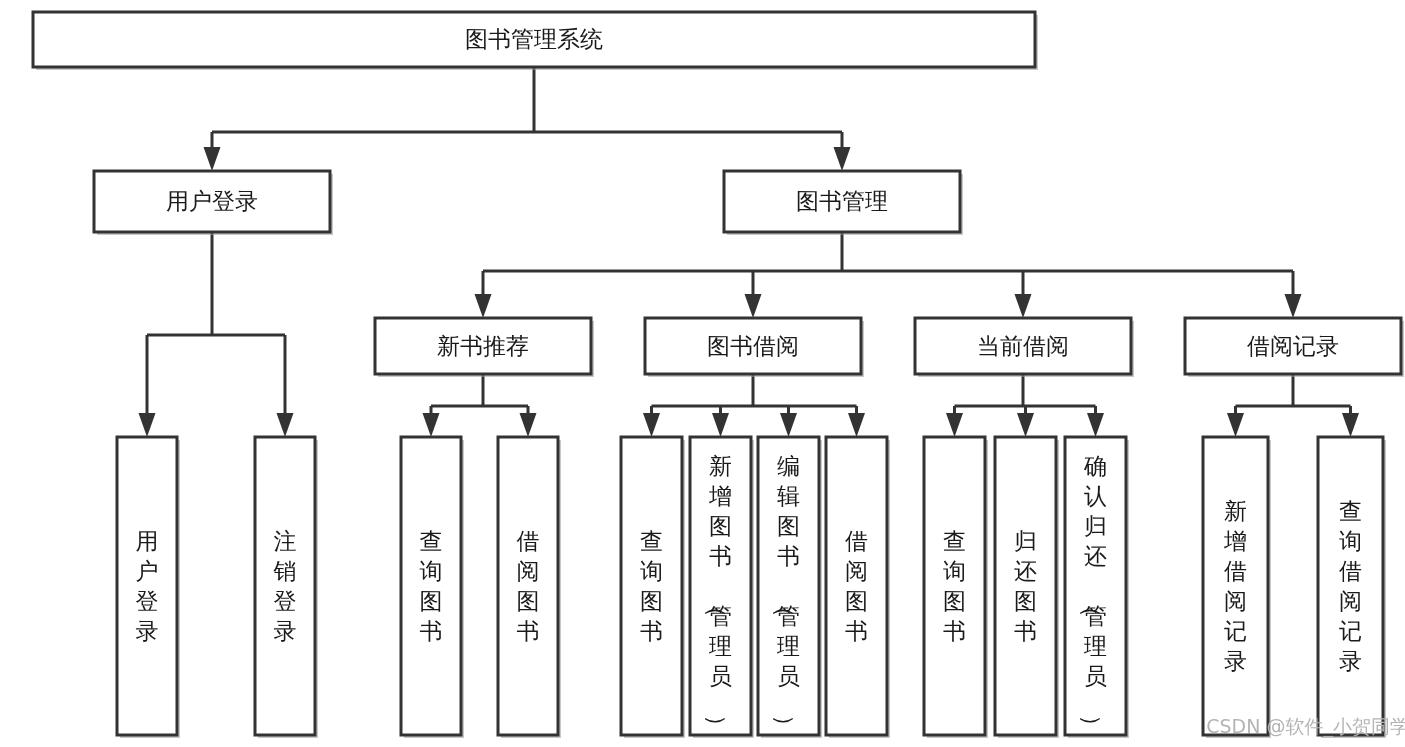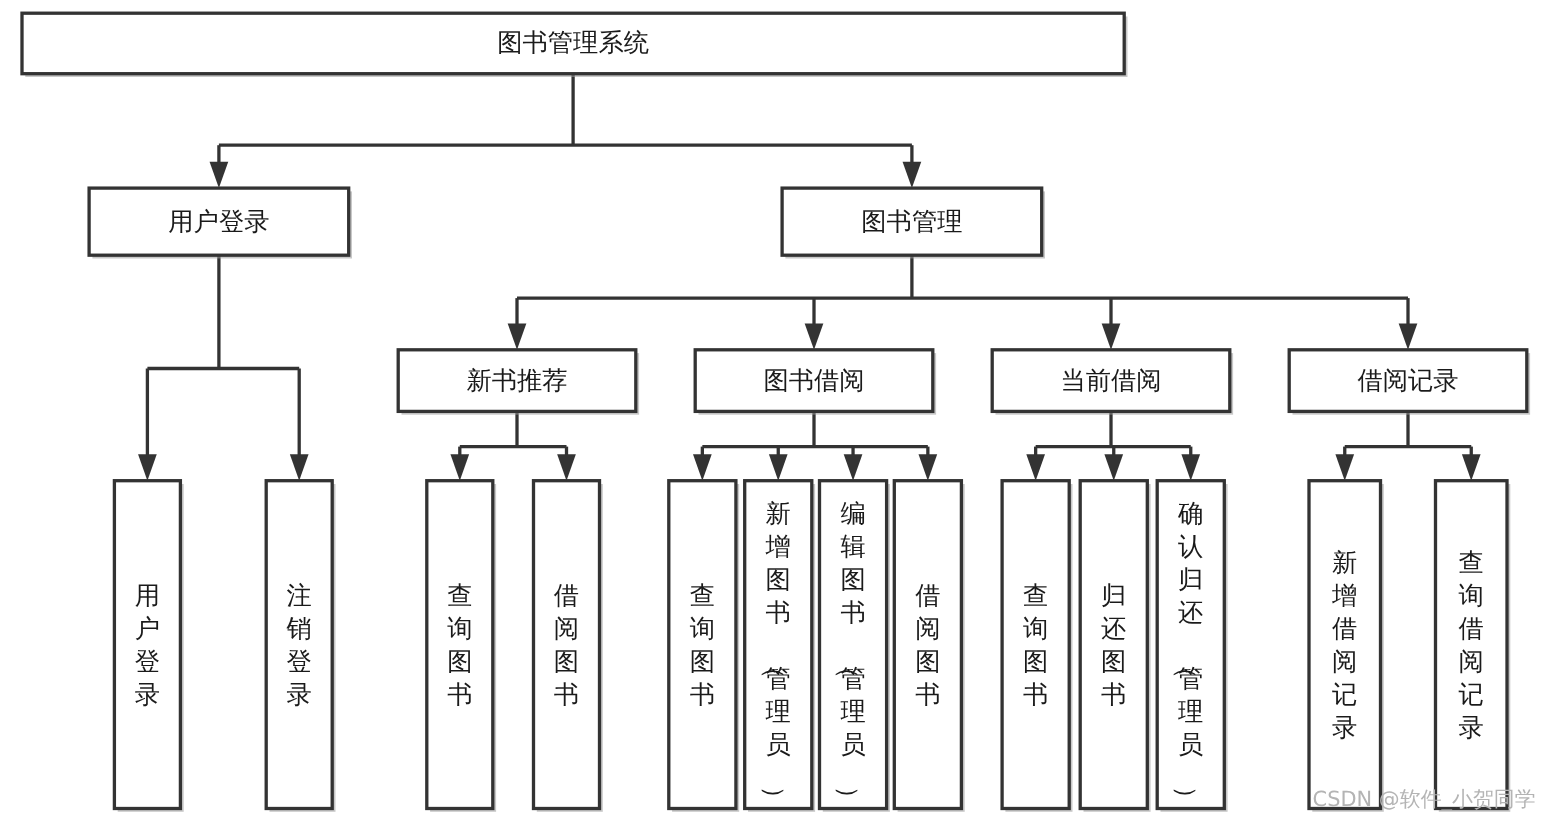--- a/index.html
+++ b/index.html
@@ -10,21 +10,21 @@
   }
   body {
     width: 1405px;
     height: 747px;
     position: relative;
     overflow: hidden;
     font-family: "DejaVu Sans", "Liberation Sans", sans-serif;
   }
   #diagram-root {
     position: absolute;
-    left: 0;
+    left: 13px;
     top: 0;
     width: 1368px;
     height: 747px;
   }
   svg.diagram-canvas {
     display: block;
     width: 1405px;
     height: 747px;
   }
   .node-box {

